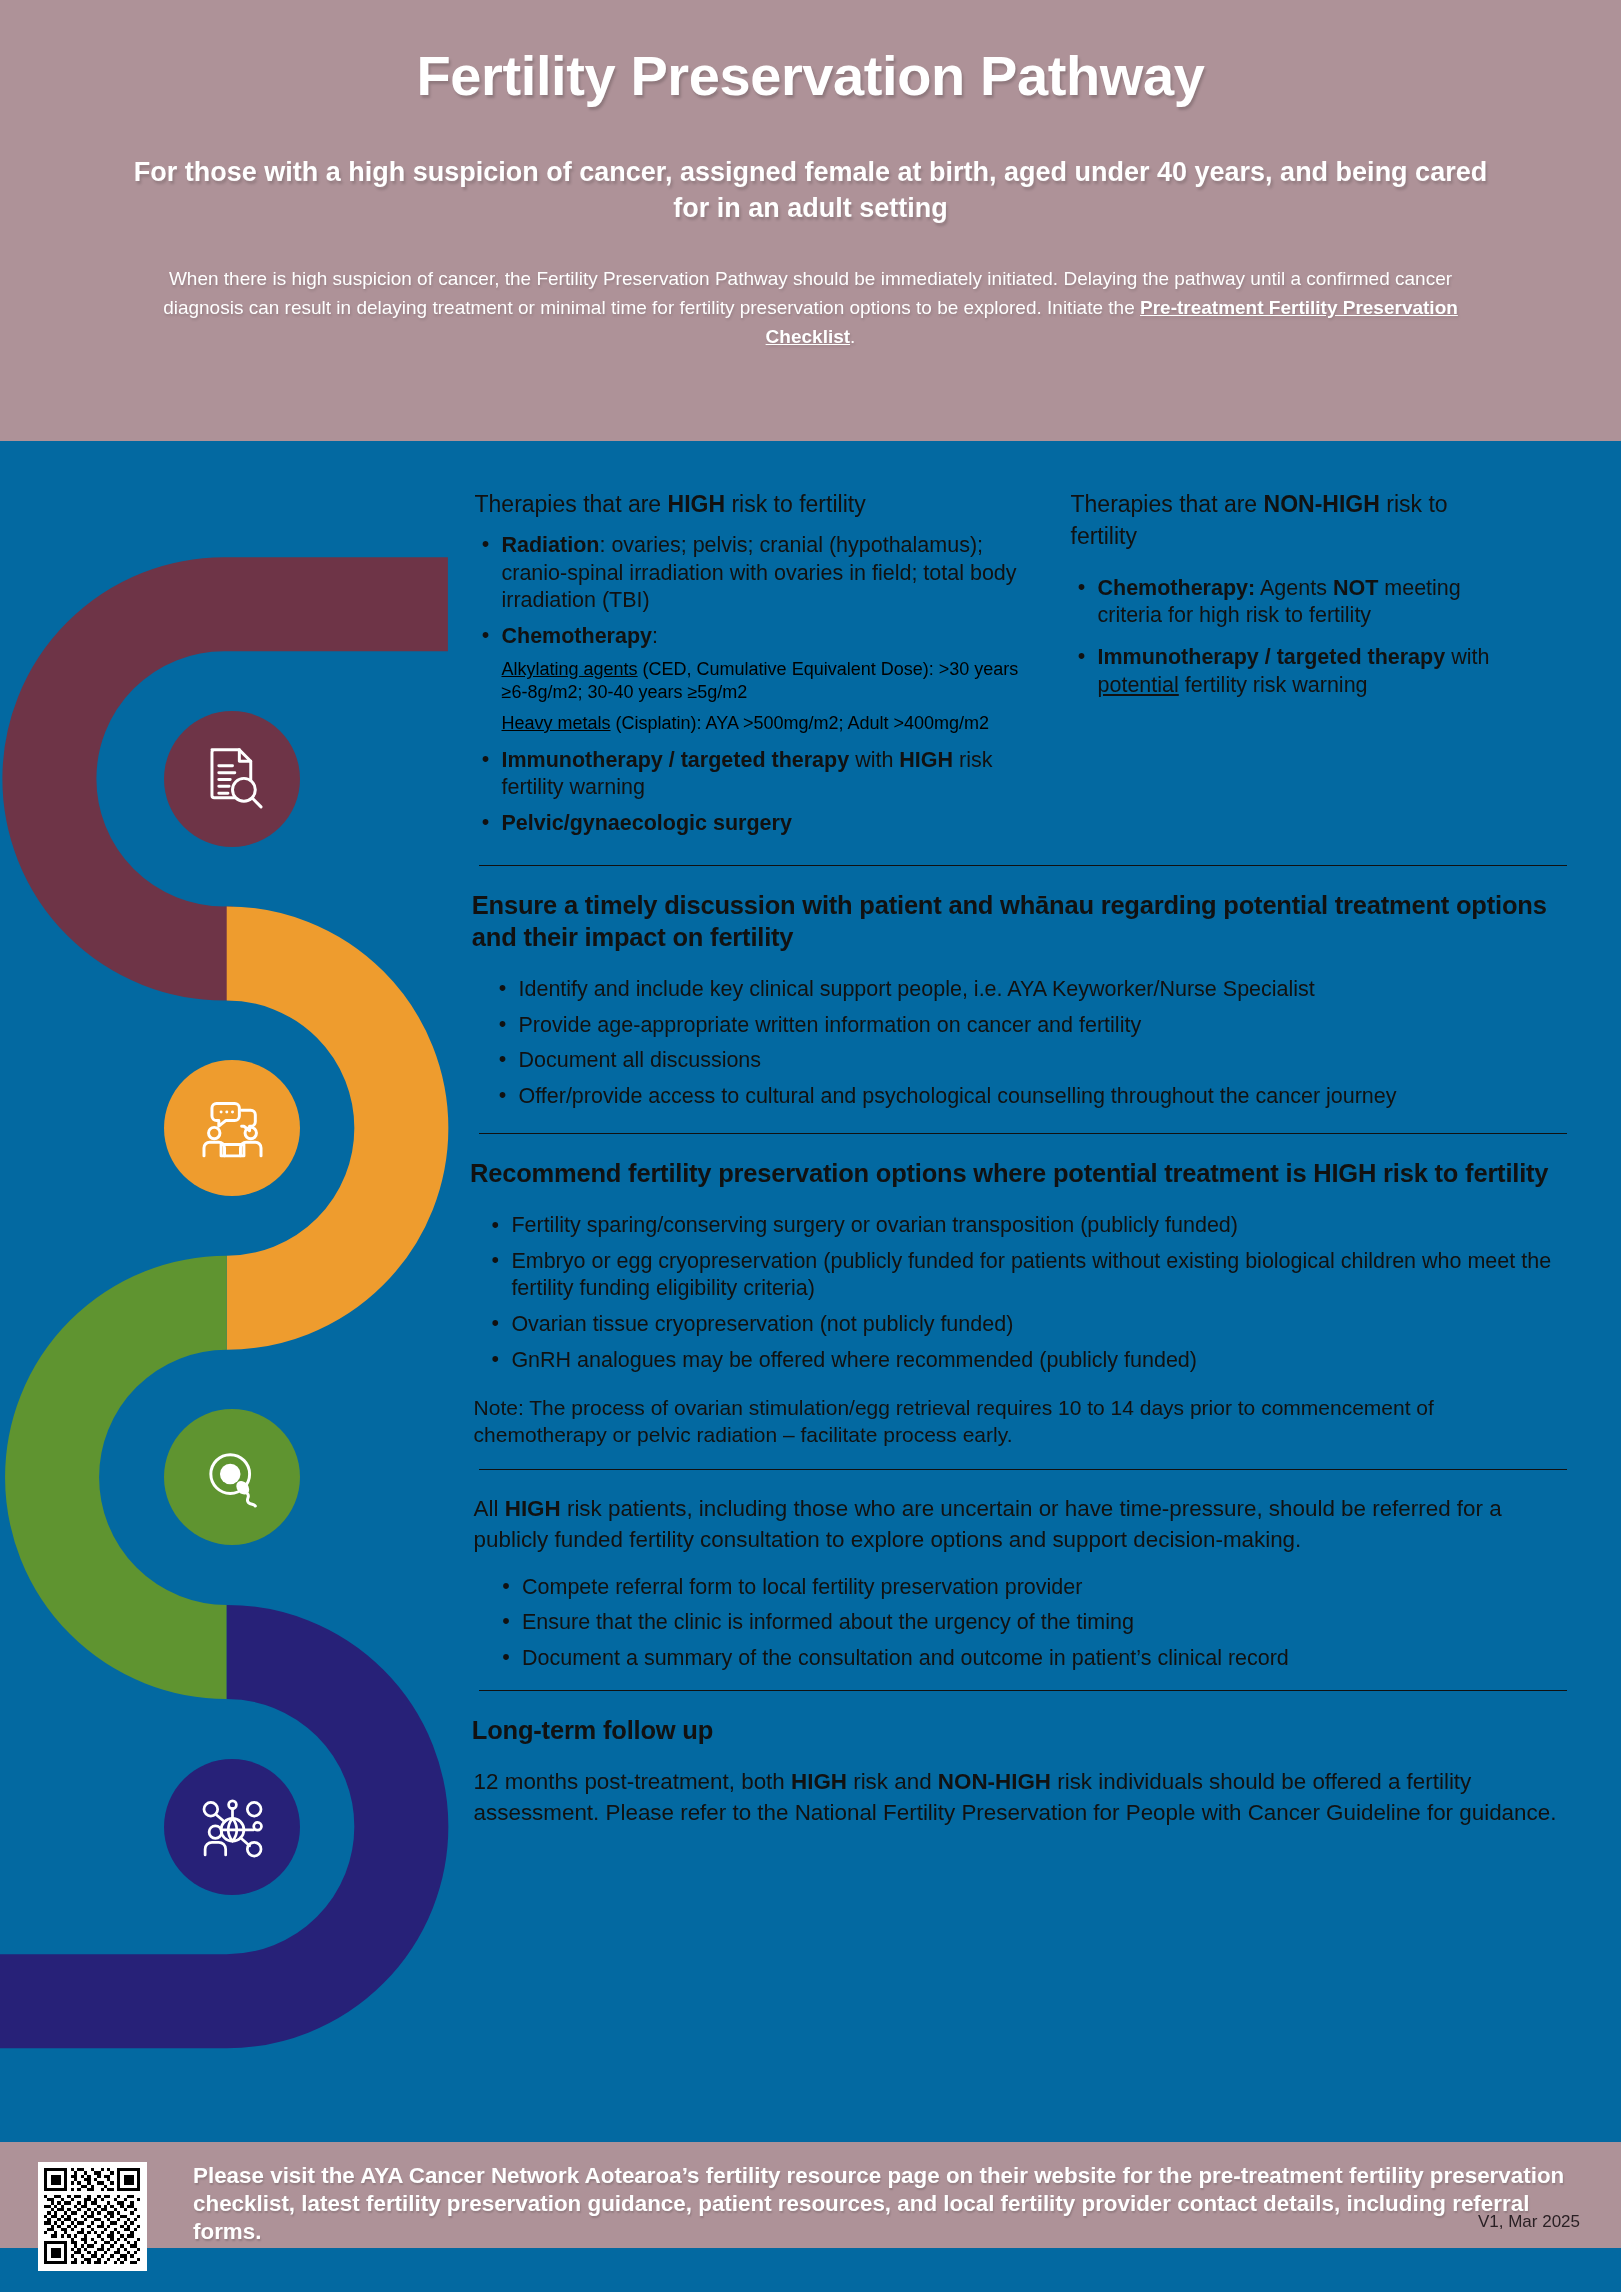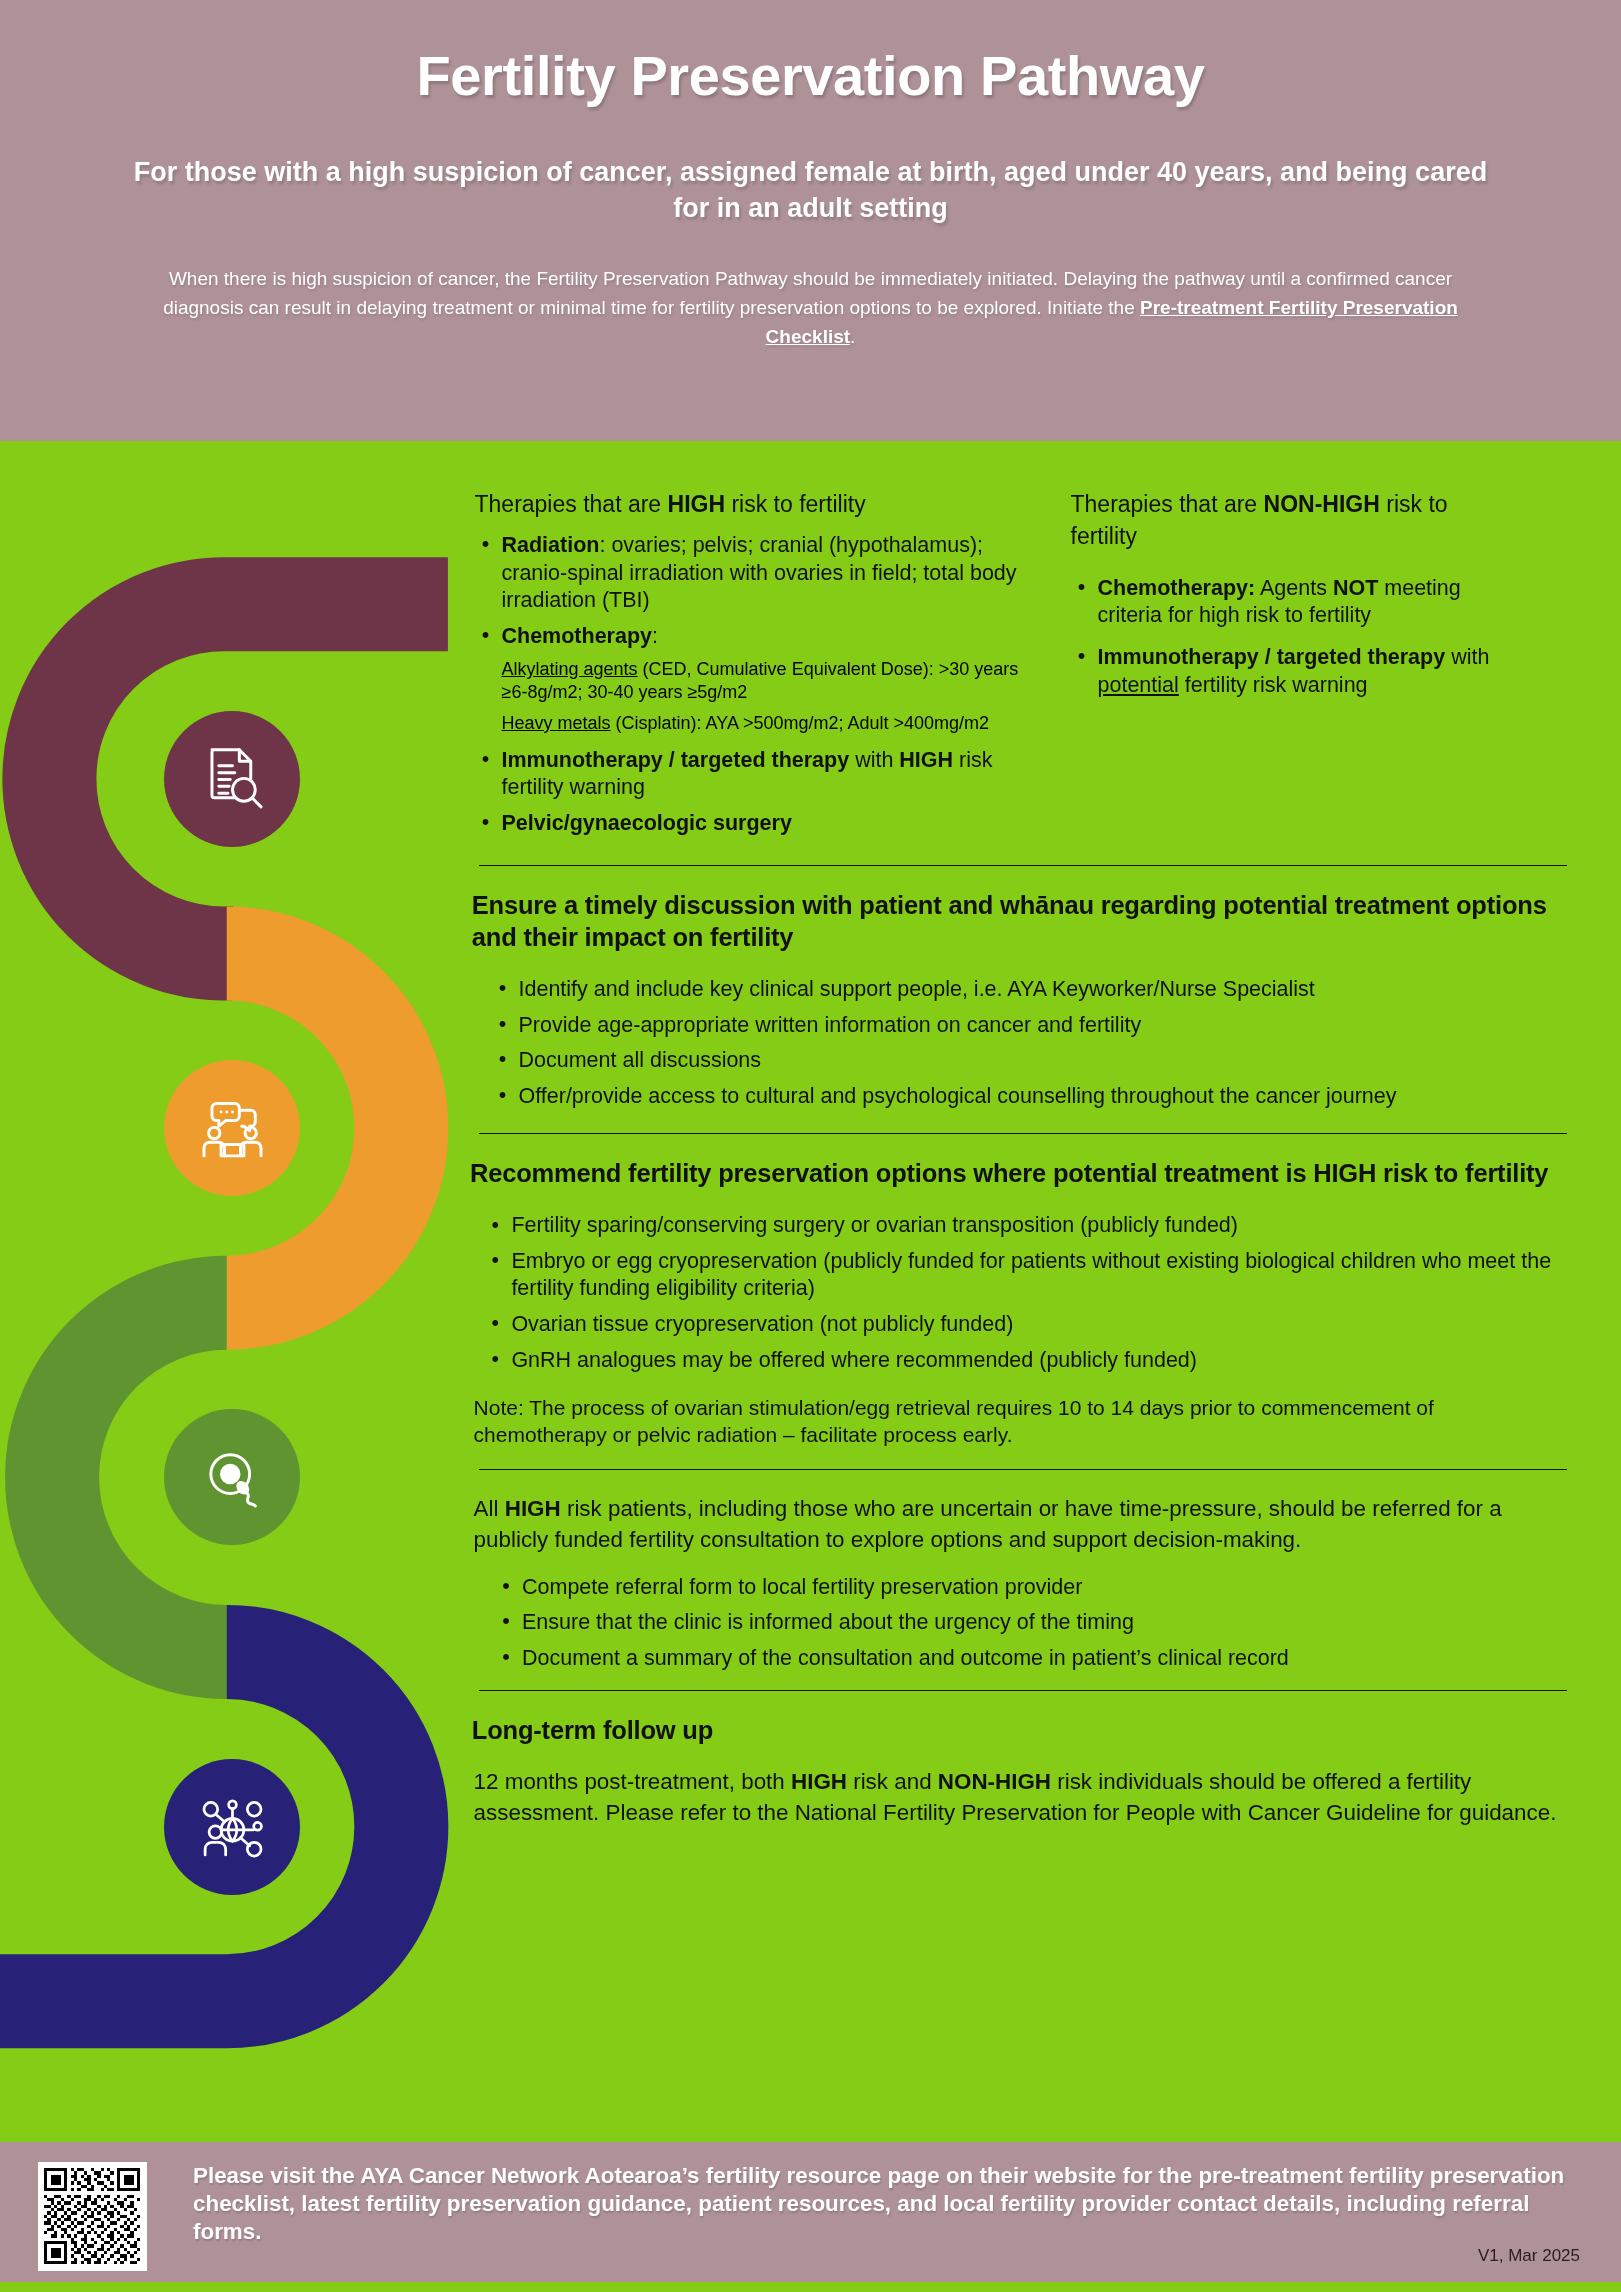--- a/index.html
+++ b/index.html
@@ -7,21 +7,21 @@
     width: 1621px;
     height: 2293px;
     background: #ffffff;
     font-family: "Liberation Sans", sans-serif;
   }
   .page {
     position: relative;
     width: 1621px;
     height: 2293px;
     overflow: hidden;
-    background: #84cc16;
+    background: #0369a1;
   }
 
   
   .header {
     position: absolute;
     left: 0; top: 0;
     width: 1621px;
     height: 441px;
     background: #AE9298;
     color: #ffffff;
@@ -134,21 +134,21 @@
   .col-left { width: 555px; }
   .col-right { width: 439px; }
   .colhead { font-size: 23px; line-height: 1.4; color: #111111; }
   .colhead b { font-weight: 700; }
 
   
   .footer {
     position: absolute;
     left: 0; top: 2142px;
     width: 1621px;
-    height: 140px;
+    height: 106px;
     background: #AE9298;
   }
   .qr {
     position: absolute;
     left: 38px; top: 19.7px;
     width: 109px; height: 109px;
     background: #ffffff;
     padding: 6.3px;
   }
   .qr svg { display:block; width:100%; height:100%; }

